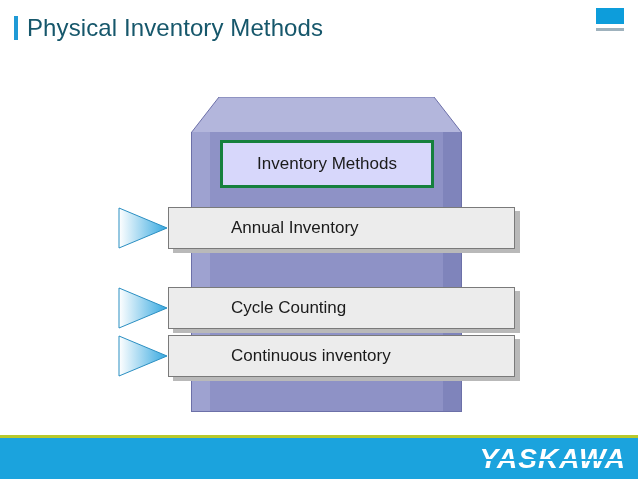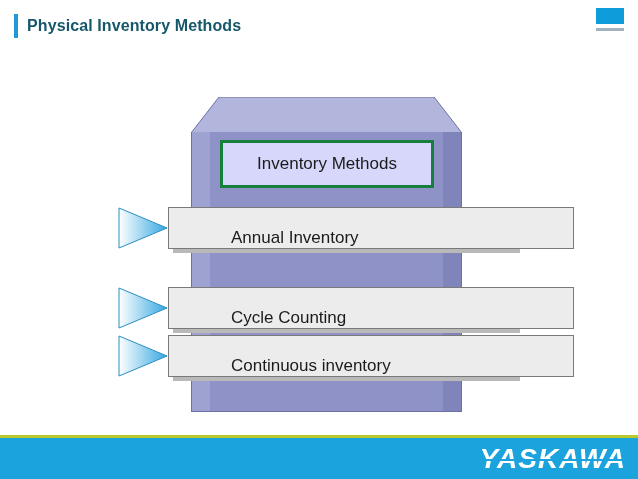--- a/index.html
+++ b/index.html
@@ -30,22 +30,22 @@
     display: flex;
     align-items: center;
   }
   .title-accent {
     width: 4px;
     height: 24px;
     background: #1f9ad6;
     margin-right: 9px;
   }
   .title-text {
-    font-size: 16px;
-    font-weight: bold;
+    font-size: 24px;
+    font-weight: normal;
     color: #16576b;
     letter-spacing: 0.1px;
     white-space: nowrap;
   }
 
   
   .tr-block {
     position: absolute;
     right: 14px;
     top: 8px;
@@ -138,27 +138,27 @@
     left: 55px;
     top: 4px;
     width: 347px;
     height: 42px;
     background: #b9b9b9;
   }
   .bar-rect {
     position: absolute;
     left: 50px;
     top: 0;
-    width: 406px;
+    width: 347px;
     height: 42px;
     background: #ececec;
     border: 1px solid #7a7a7a;
     box-sizing: border-box;
     display: flex;
-    align-items: flex-end;
+    align-items: center;
   }
   .bar-rect span {
     font-size: 17px;
     color: #1b1b1b;
     padding-left: 62px;
   }
   .arrow {
     position: absolute;
     left: 0;
     top: 0;

